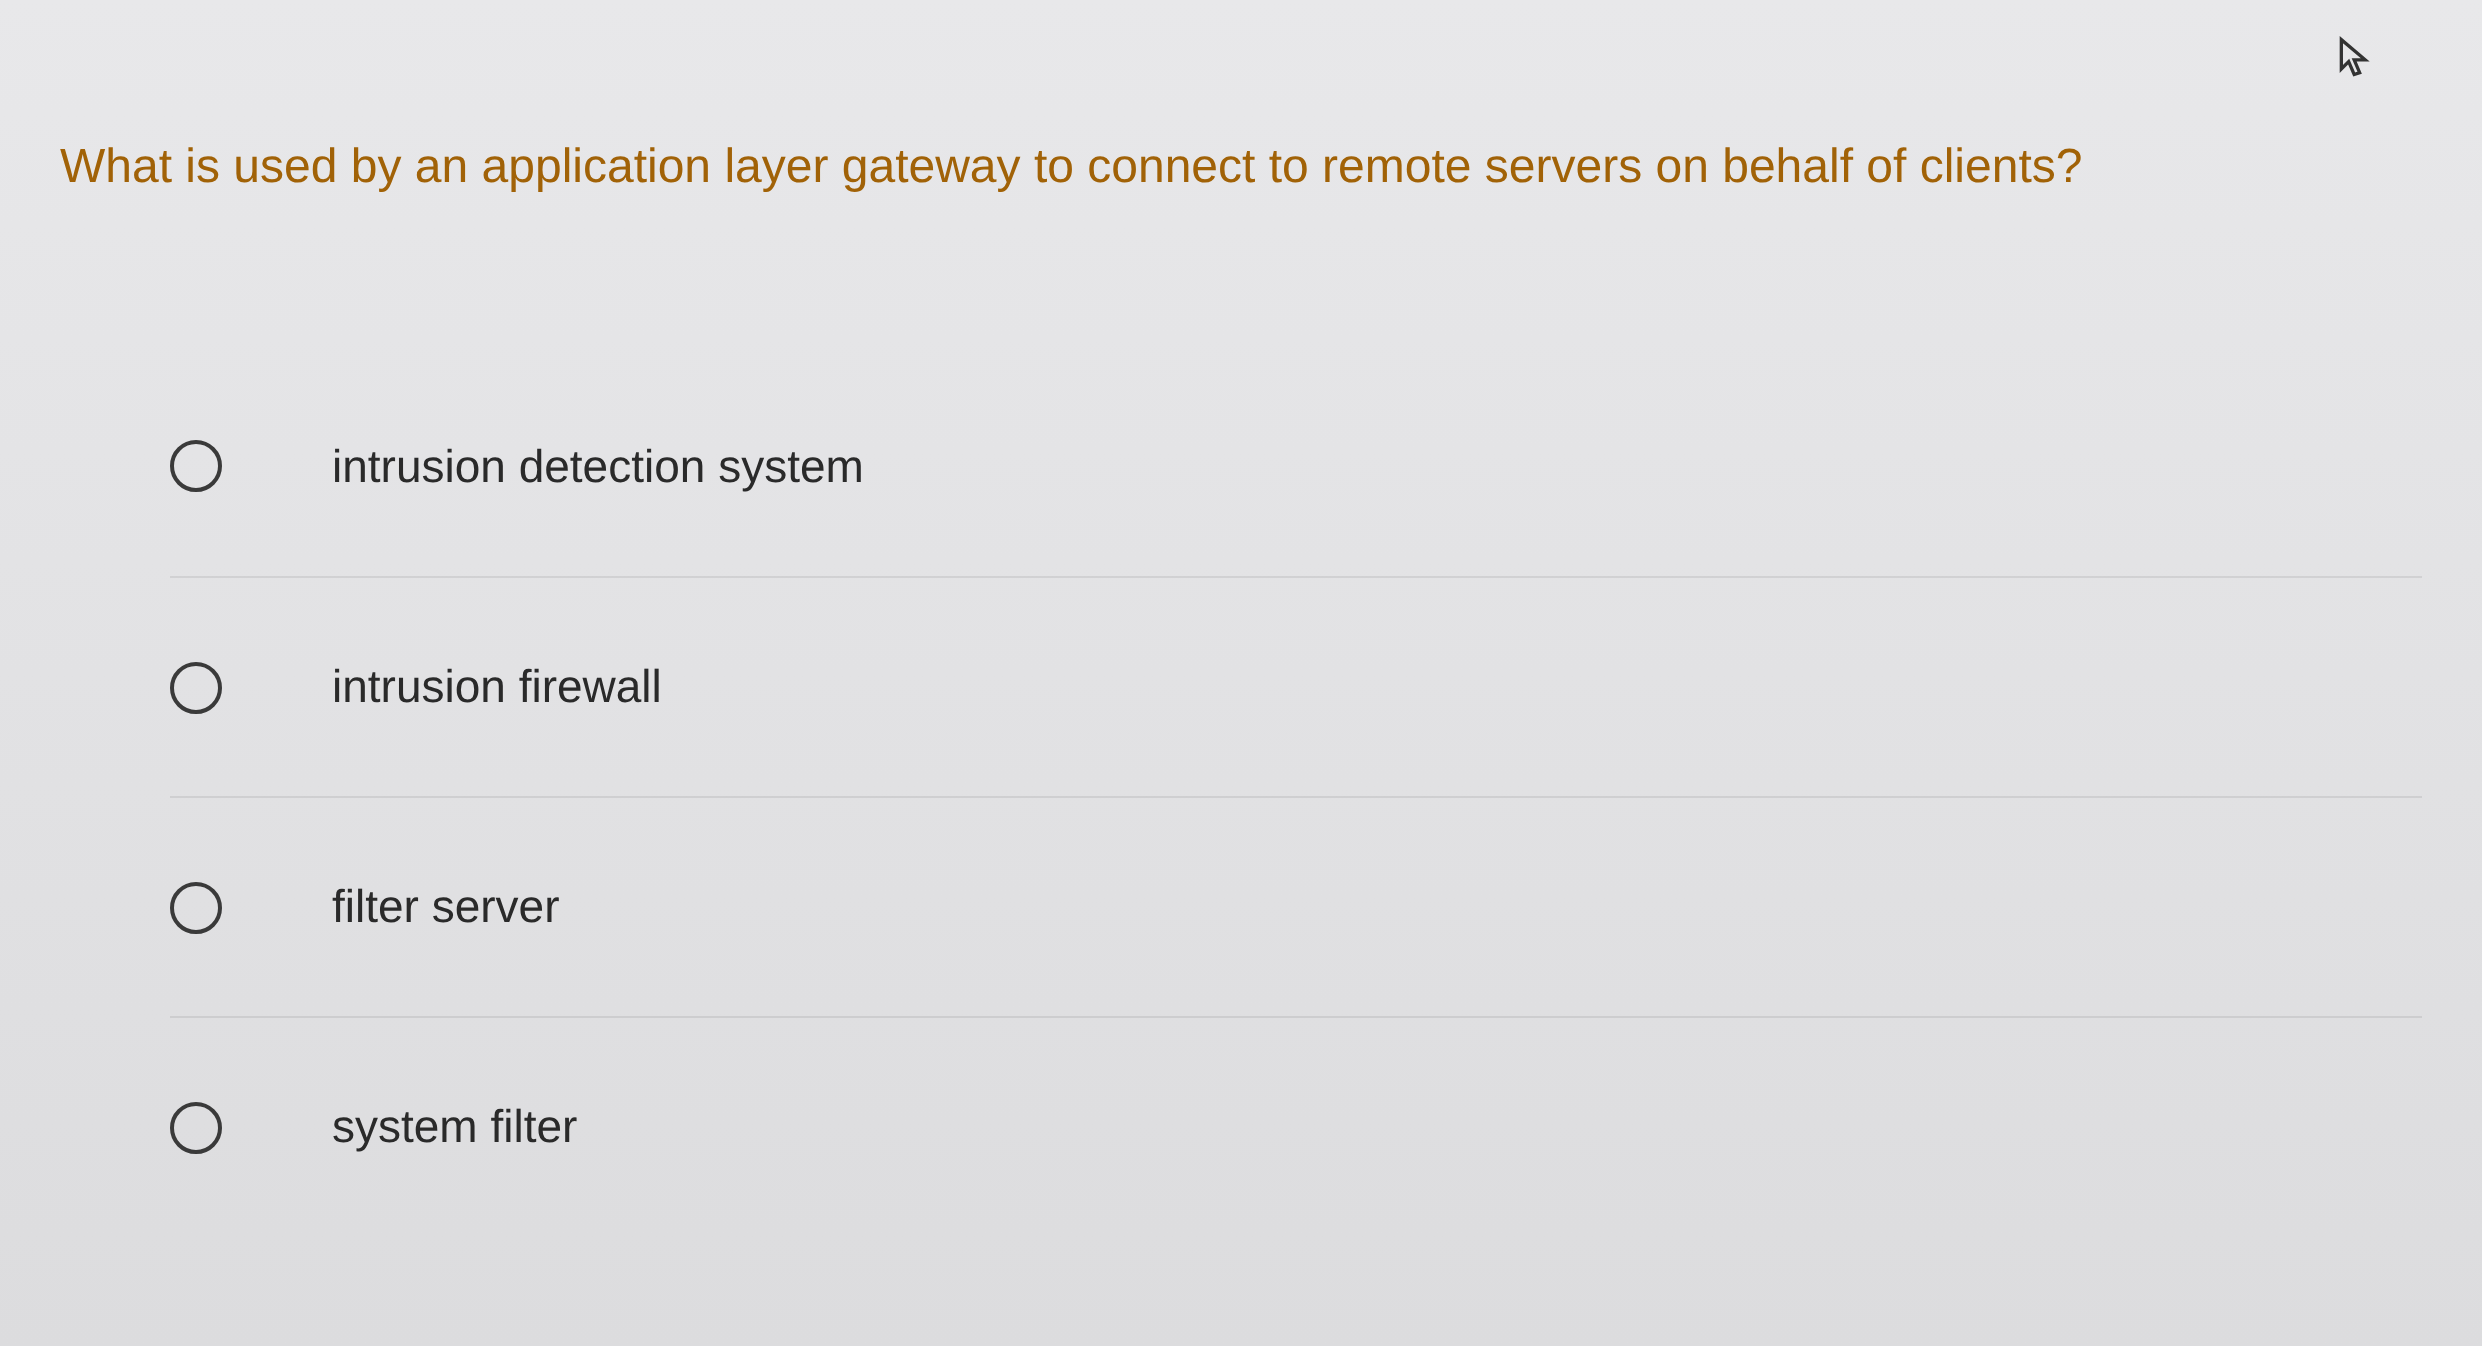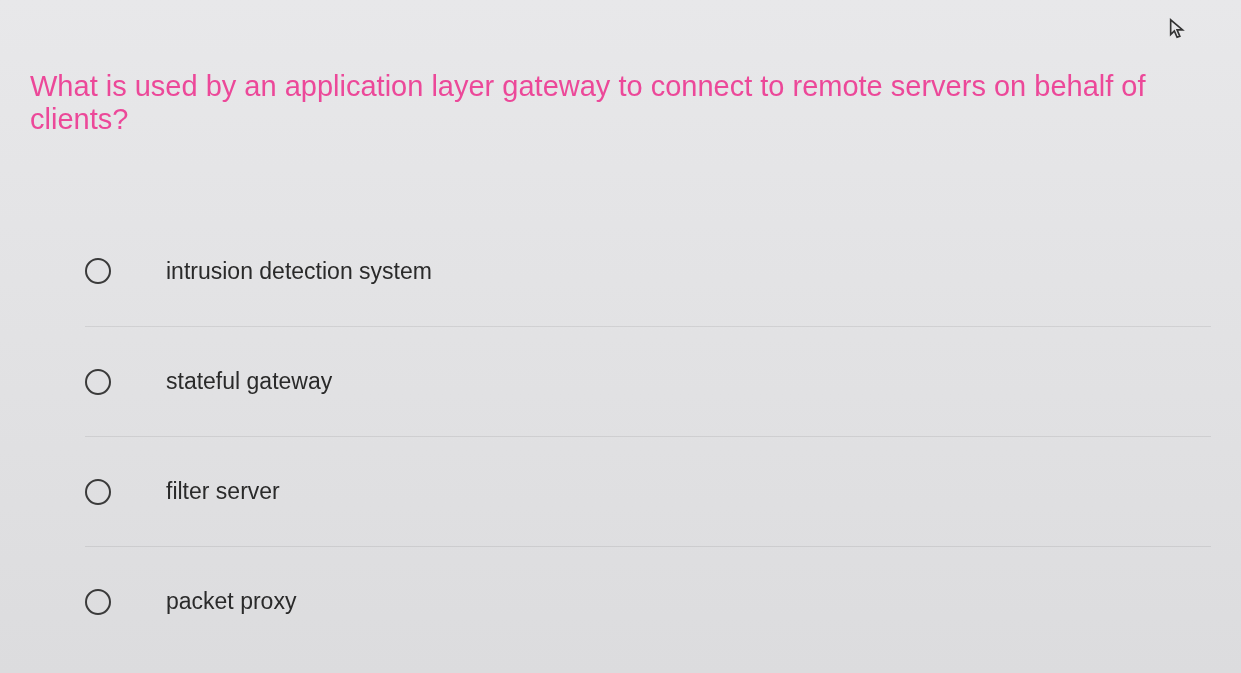--- a/index.html
+++ b/index.html
@@ -13,22 +13,22 @@
       background: linear-gradient(to bottom, #e8e8ea, #dcdcde);
       font-family: Arial, Helvetica, sans-serif;
       color: #2a2a2a;
       position: relative;
       overflow: hidden;
     }
     .question-container {
       padding: 70px 30px 0 30px;
     }
     .question-text {
-      font-size: 29px;
-      color: #ec4899;
+      font-size: 24px;
+      color: #a16207;
       margin-bottom: 80px;
     }
     .options {
       padding-left: 55px;
       text-align: right;
     }
     .option-row {
       display: flex;
       align-items: center;
       height: 110px;
@@ -76,27 +76,27 @@
 
   <div class="options">
 
     <div class="option-row">
       <span class="radio"></span>
       <span class="option-label">intrusion detection system</span>
     </div>
 
     <div class="option-row">
       <span class="radio"></span>
-      <span class="option-label">stateful gateway</span>
+      <span class="option-label">intrusion firewall</span>
     </div>
 
     <div class="option-row">
       <span class="radio"></span>
       <span class="option-label">filter server</span>
     </div>
 
     <div class="option-row">
       <span class="radio"></span>
-      <span class="option-label">packet proxy</span>
+      <span class="option-label">system filter</span>
     </div>
 
   </div>
 </div>
 
 </body></html>

